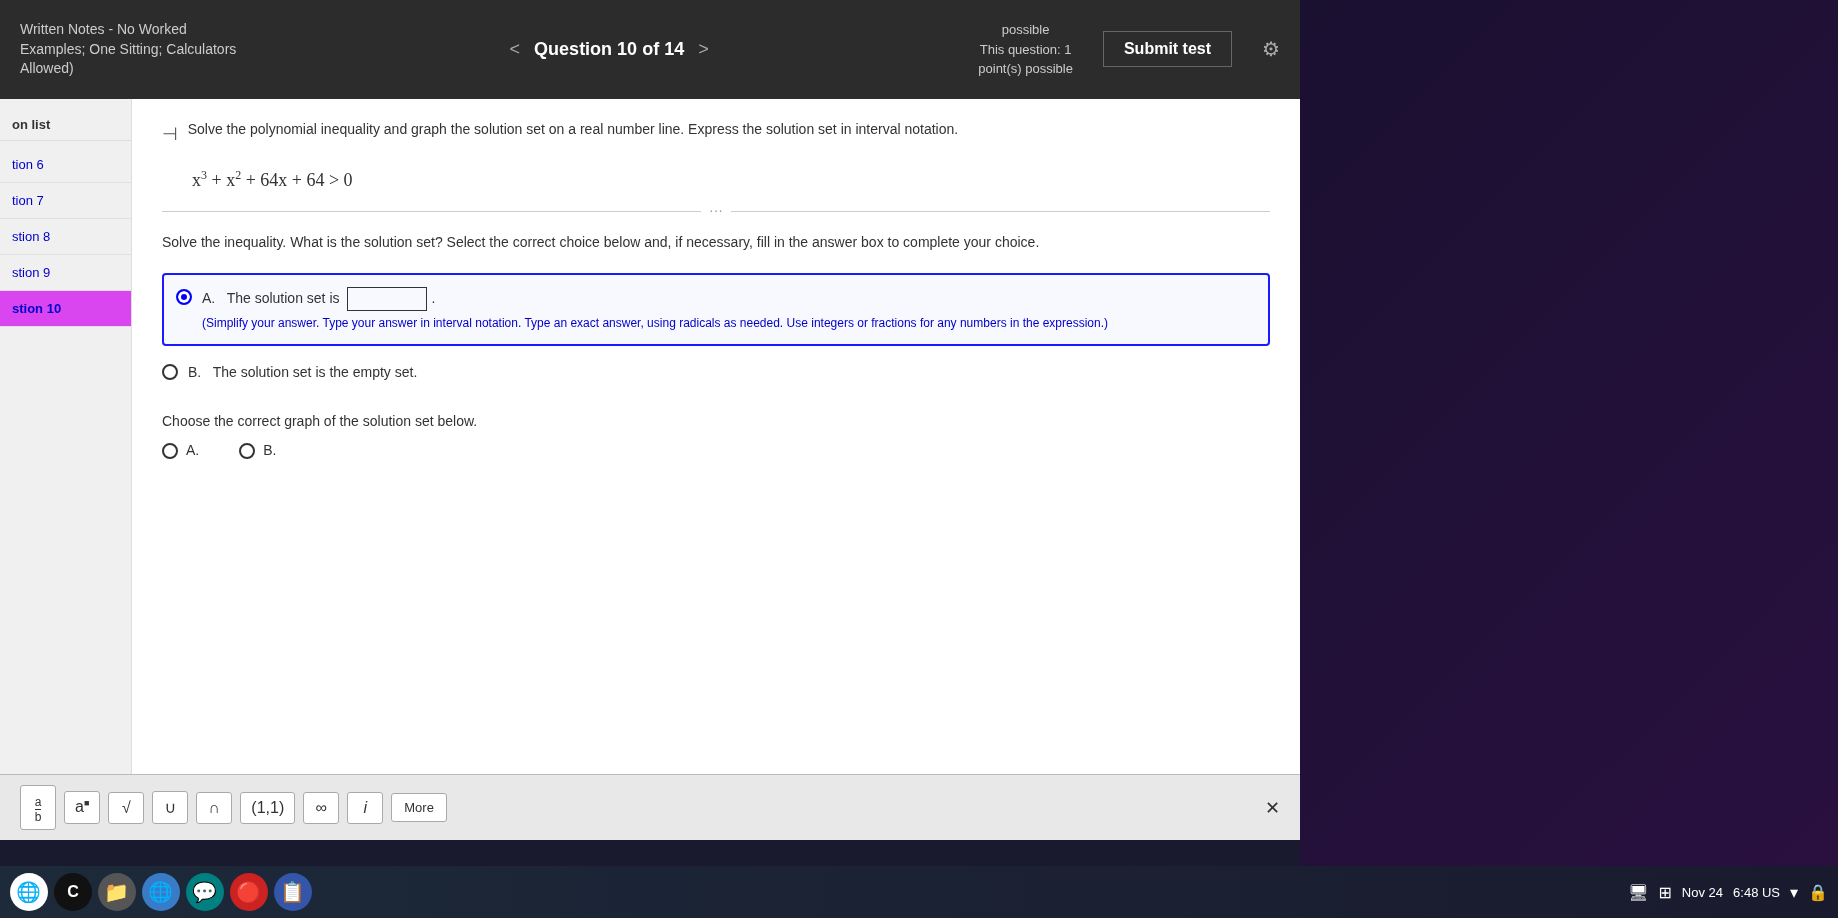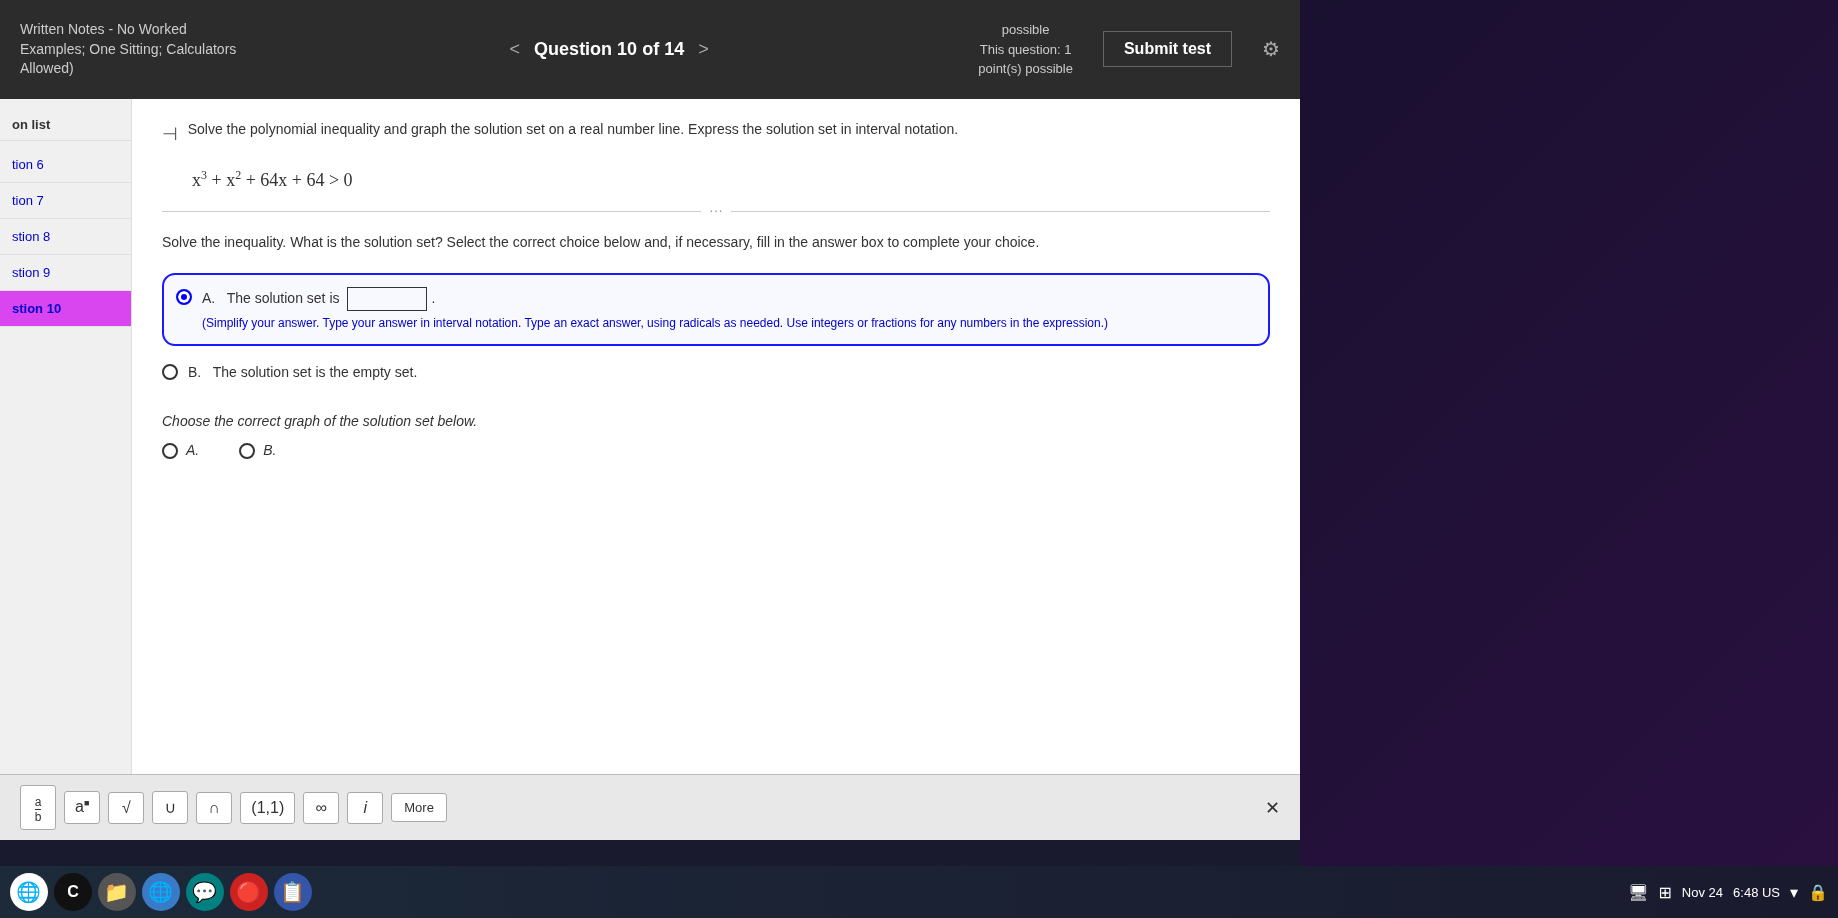--- a/index.html
+++ b/index.html
@@ -209,21 +209,21 @@
     .answer-option {
       display: flex;
       align-items: flex-start;
       gap: 10px;
       cursor: pointer;
     }
 
     .answer-option.selected {
       border: 2px solid #1a1aff;
       padding: 12px;
-      border-radius: 13px;
+      border-radius: 4px;
       background: #f8f8ff;
     }
 
     .radio-btn {
       width: 16px;
       height: 16px;
       border-radius: 50%;
       border: 2px solid #333;
       margin-top: 2px;
       flex-shrink: 0;
@@ -255,21 +255,20 @@
 
     .option-subtext {
       font-size: 12px;
       color: #0000cc;
       margin-top: 4px;
       line-height: 1.4;
     }
 
     .graph-section {
       margin-top: 10px;
-      font-style: italic;
     }
 
     .graph-label {
       font-size: 14px;
       color: #333;
       margin-bottom: 12px;
     }
 
     .graph-options {
       display: flex;

